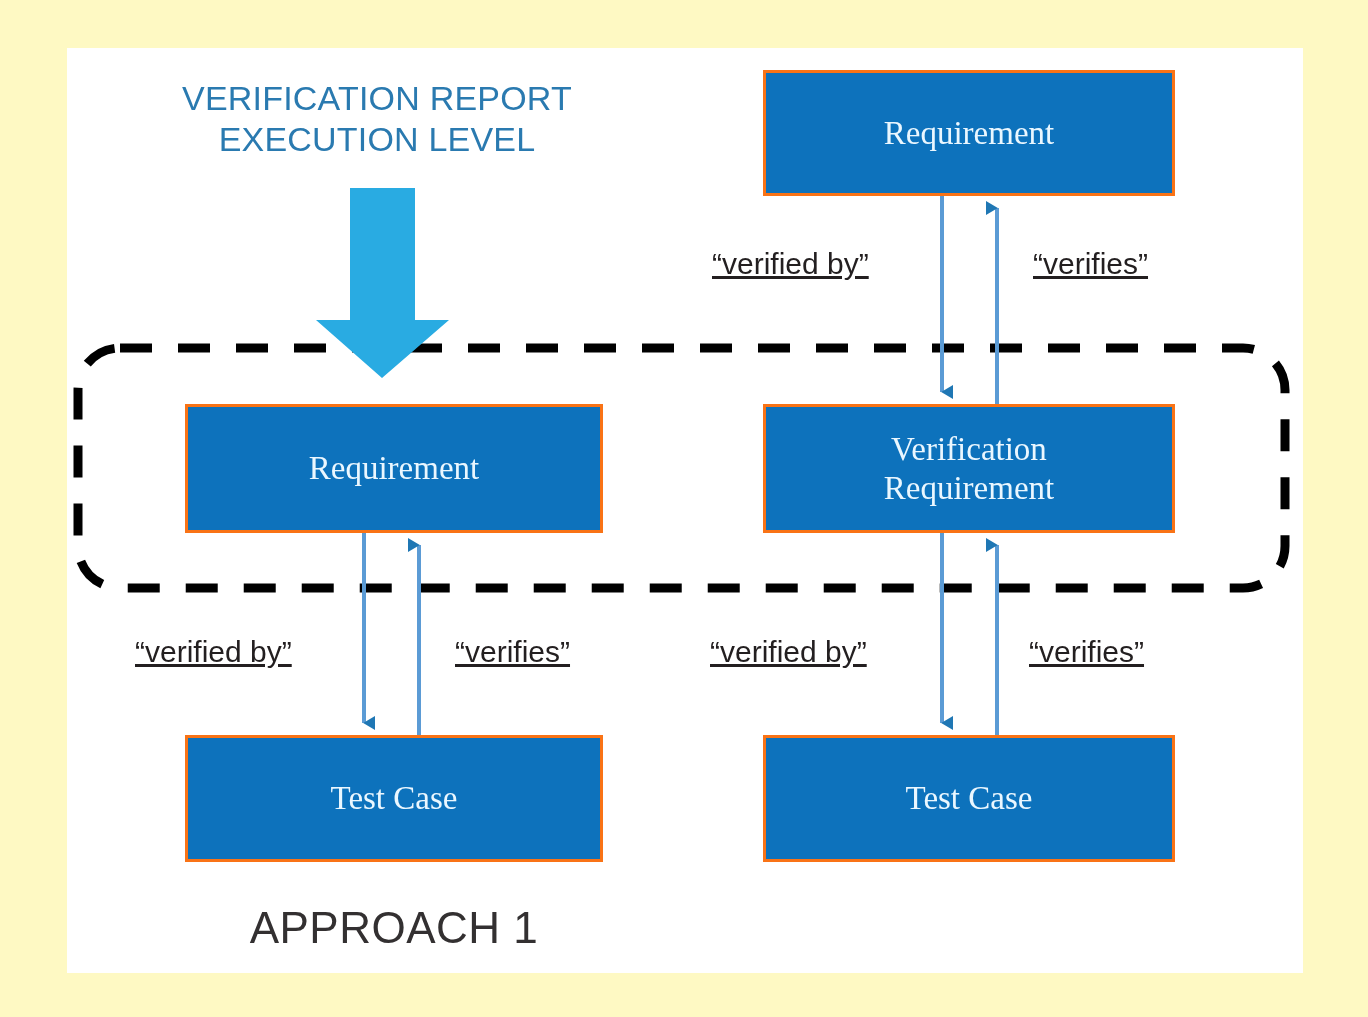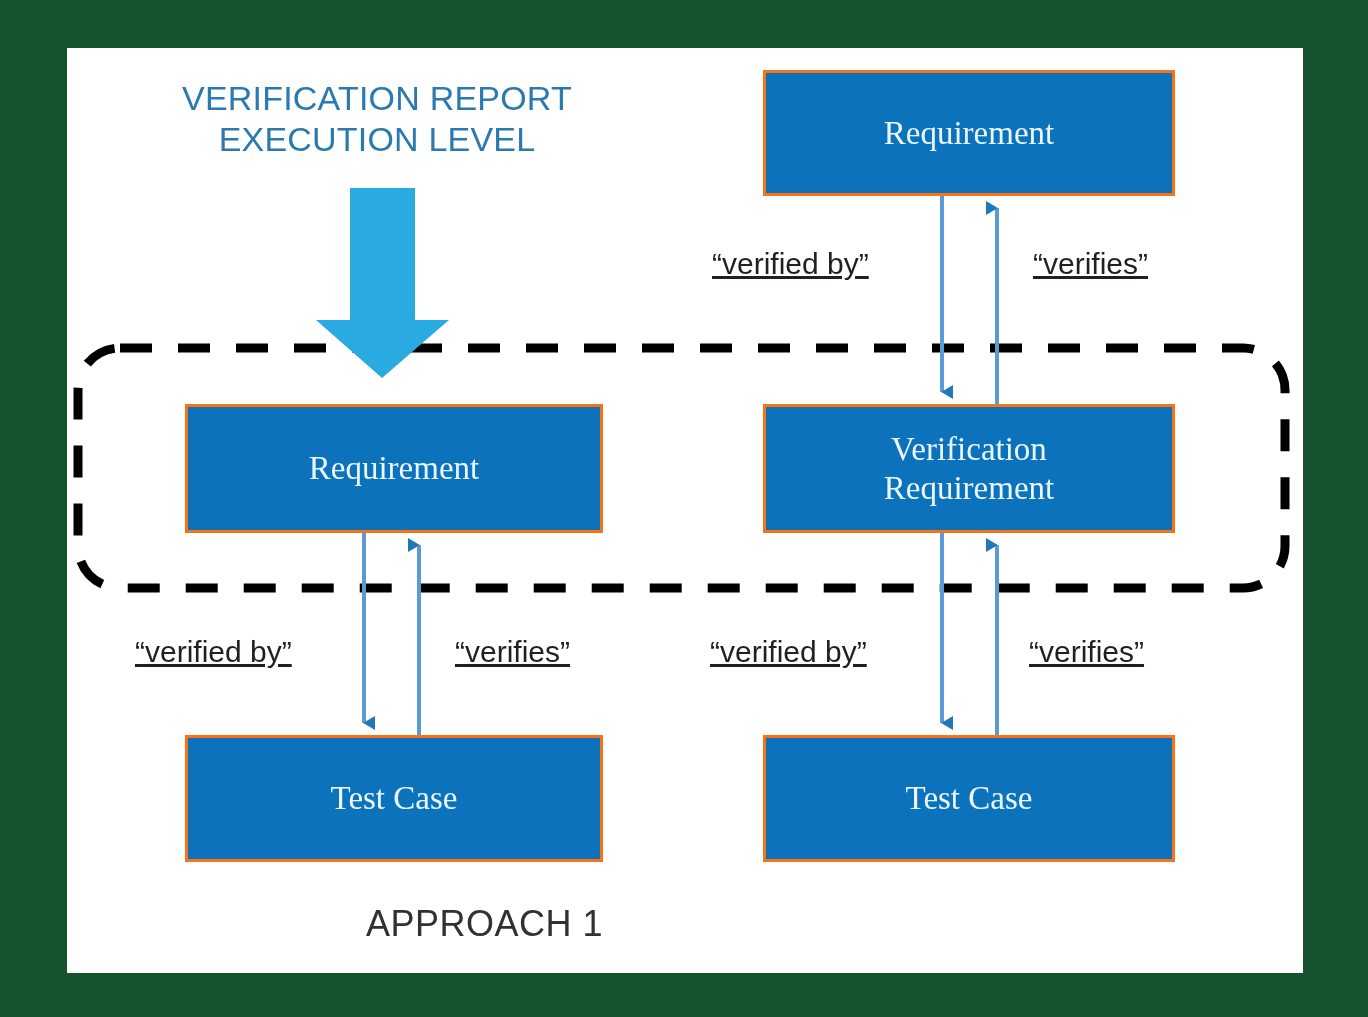--- a/index.html
+++ b/index.html
@@ -12,21 +12,21 @@
     width: 1368px;
     height: 1017px;
     overflow: hidden;
     font-family: "Liberation Sans", sans-serif;
   }
 
   #stage {
     position: relative;
     width: 1368px;
     height: 1017px;
-    background: #14532d;
+    background: #fef9c3;
   }
 
   
   #canvas {
     position: absolute;
     left: 67px;
     top: 48px;
     width: 1236px;
     height: 925px;
     background: #ffffff;
@@ -93,25 +93,25 @@
   #lbl-r-verifies    { left: 966px; top: 199px; }
   #lbl-l2-verified-by{ left: 68px;  top: 587px; }
   #lbl-l2-verifies   { left: 388px; top: 587px; }
   #lbl-r2-verified-by{ left: 643px; top: 587px; }
   #lbl-r2-verifies   { left: 962px; top: 587px; }
 
   
   .approach-caption {
     position: absolute;
     color: #333031;
-    font-size: 36px;
+    font-size: 44px;
     letter-spacing: 0.5px;
     font-family: "Liberation Sans", sans-serif;
     white-space: nowrap;
-    text-align: right;
+    text-align: center;
   }
   #cap-approach-1 { left: 118px; top: 855px; width: 418px; }
   #cap-approach-2 { left: 696px; top: 855px; width: 412px; }
 </style>
 </head>
 <body>
 
 <div id="stage">
   <div id="canvas">
 

